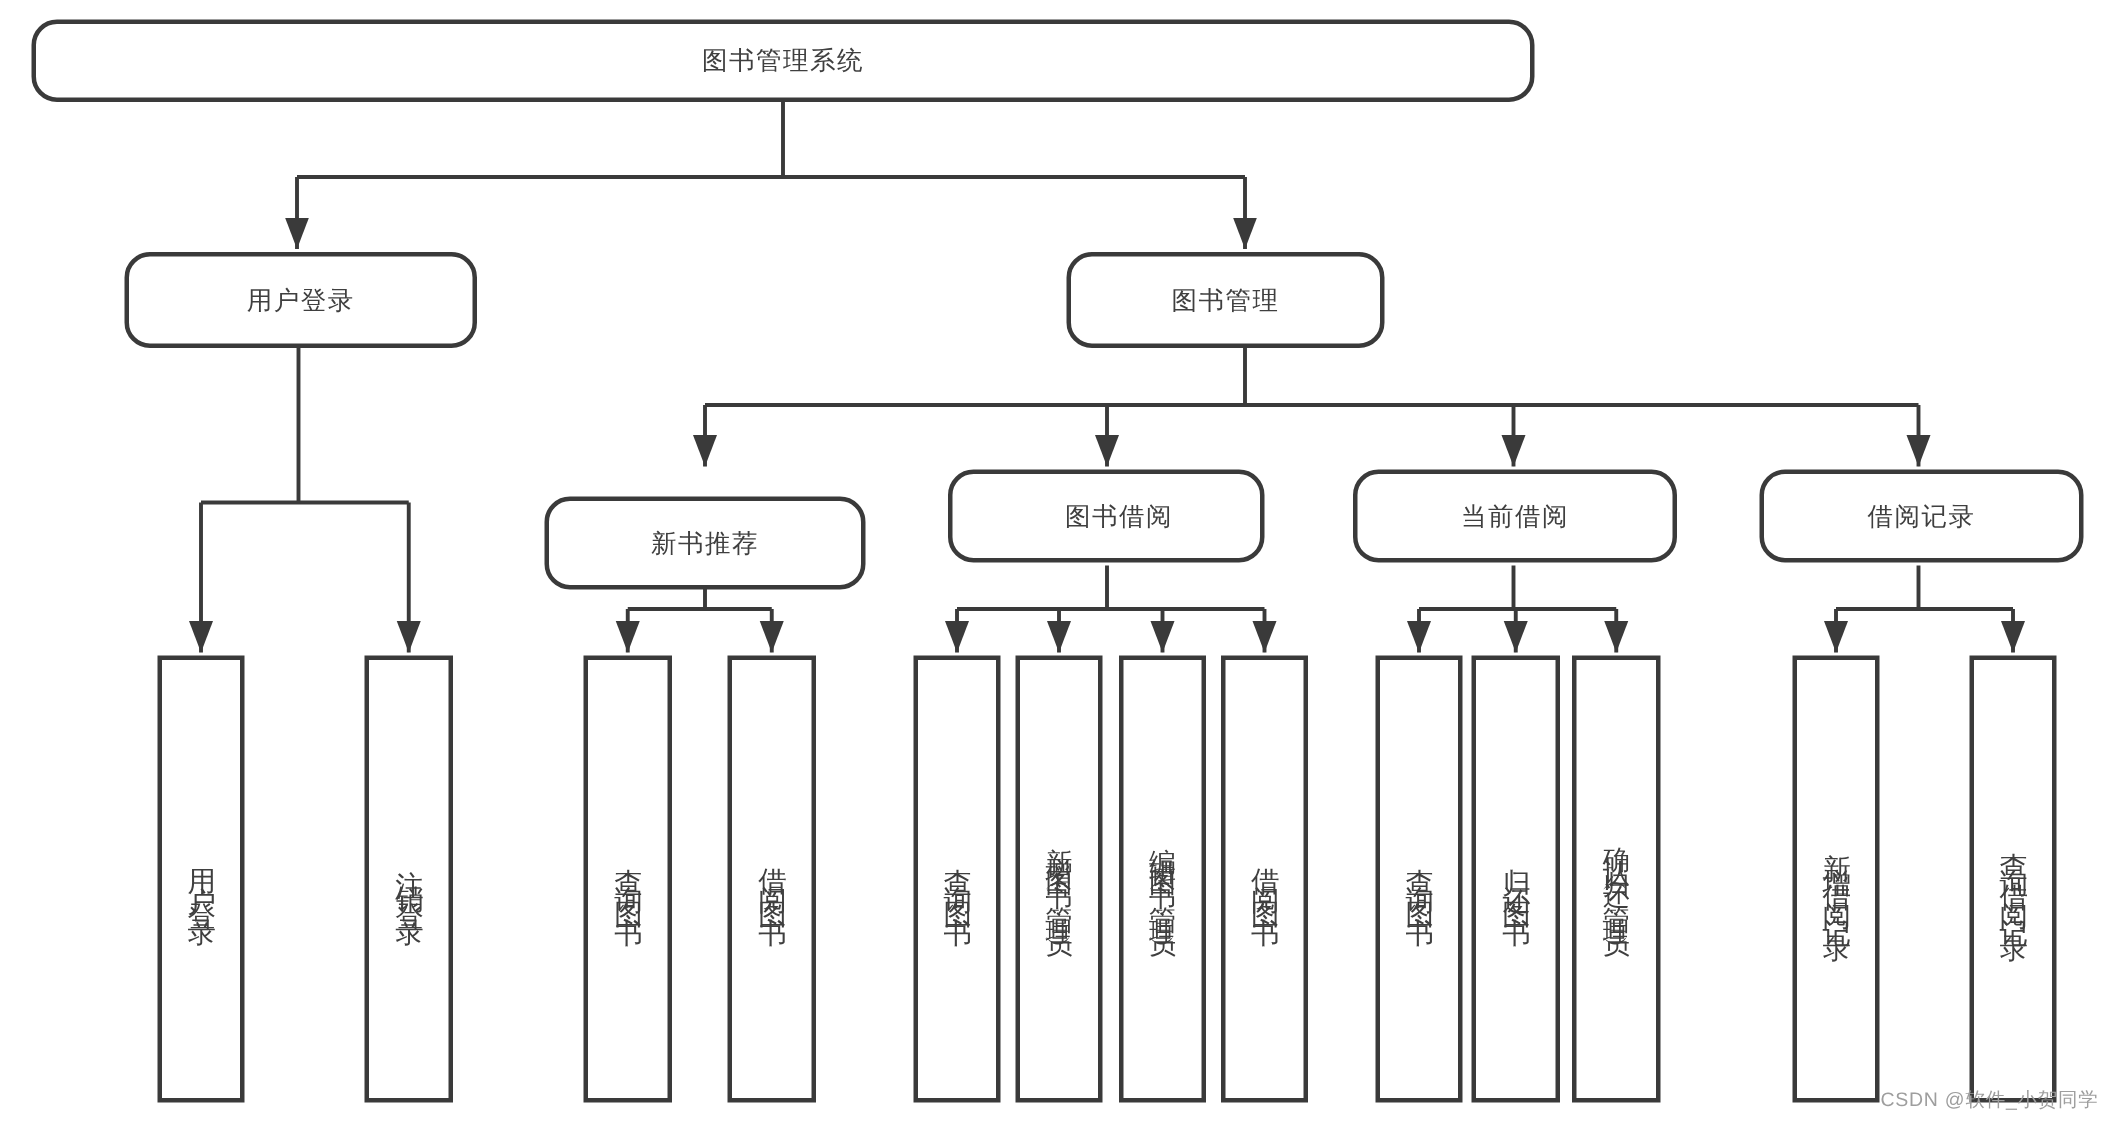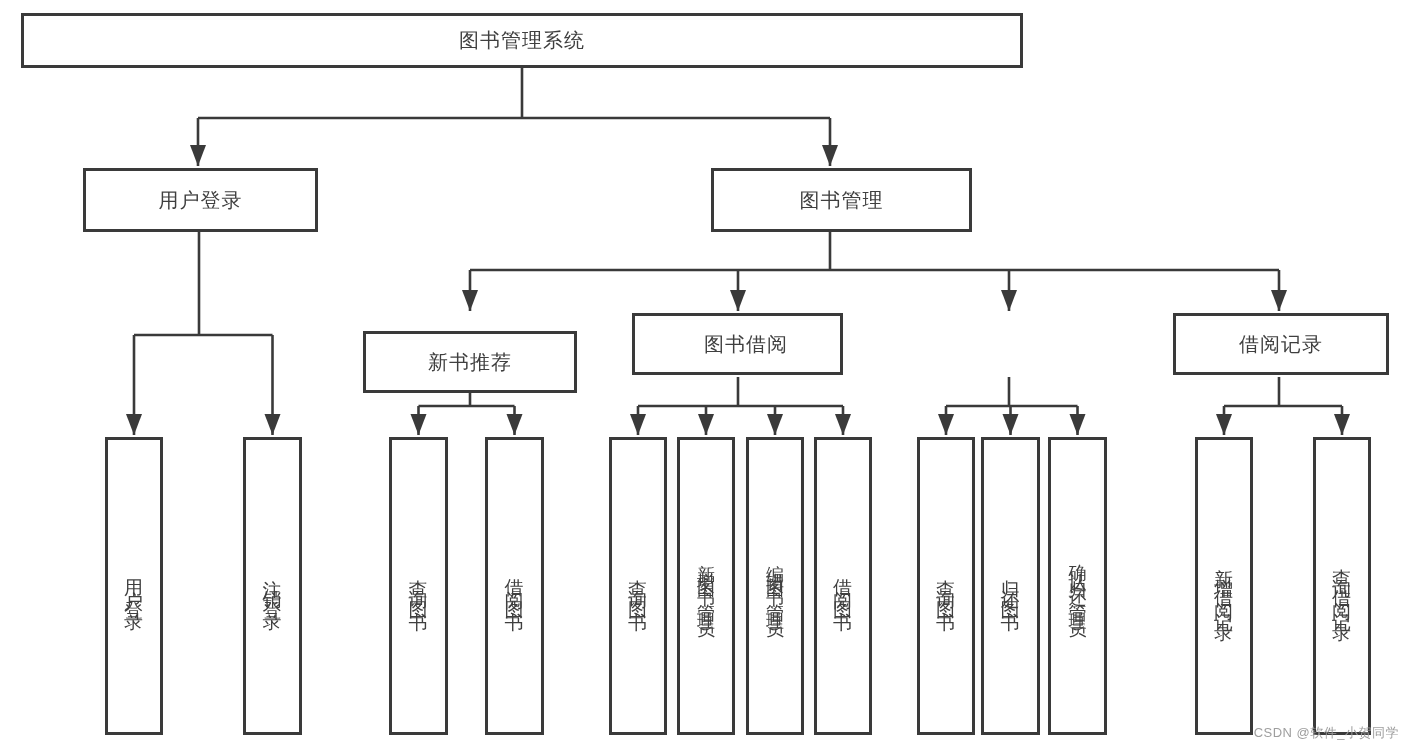--- a/index.html
+++ b/index.html
@@ -21,24 +21,24 @@
     position: absolute;
     box-sizing: border-box;
     border: 3px solid #3a3a3a;
     background: #ffffff;
     display: flex;
     align-items: center;
     justify-content: center;
     color: #3f3f3f;
     z-index: 2;
   }
-  .hnode { font-size: 20px; letter-spacing: 1px; }
+  .hnode { font-size: 17px; letter-spacing: 1px; border-radius: 17px; }
   .root  { left: 21px;  top: 13px;  width: 1002px; height: 55px; }
   .n-user-login { left: 83px;  top: 168px; width: 235px; height: 64px; }
-  .n-book-mgmt  { left: 711px; top: 168px; width: 261px; height: 64px; }
+  .n-book-mgmt  { left: 711px; top: 168px; width: 212px; height: 64px; }
   .n-new-book   { left: 363px; top: 313px; width: 214px; height: 62px; margin-top: 18px; }
   .n-borrow     { left: 632px; top: 313px; width: 211px; height: 62px; padding-left: 17px; }
   .n-current    { left: 902px; top: 313px; width: 216px; height: 62px; }
   .n-records    { left: 1173px; top: 313px; width: 216px; height: 62px; }
   .leaf { top: 437px; height: 298px; width: 58px; }
   .vtext {
     writing-mode: vertical-rl;
     text-orientation: mixed;
     font-size: 19px;
     letter-spacing: 11px;
@@ -126,20 +126,21 @@
     <line x1="1342" y1="406" x2="1342" y2="435" marker-end="url(#arrow)"></line>
   </svg>
 
   <div class="box root hnode">图书管理系统</div>
 
   <div class="box n-user-login hnode">用户登录</div>
   <div class="box n-book-mgmt hnode">图书管理</div>
 
   <div class="box n-new-book hnode">新书推荐</div>
   <div class="box n-borrow hnode">图书借阅</div>
+  <div class="box n-current hnode">当前借阅</div>
   <div class="box n-records hnode">借阅记录</div>
 
   <div class="box leaf lf1">
     <span class="vtext">用户登录</span>
   </div>
   <div class="box leaf lf2">
     <span class="vtext">注销登录</span>
   </div>
 
   <div class="box leaf lf3">

